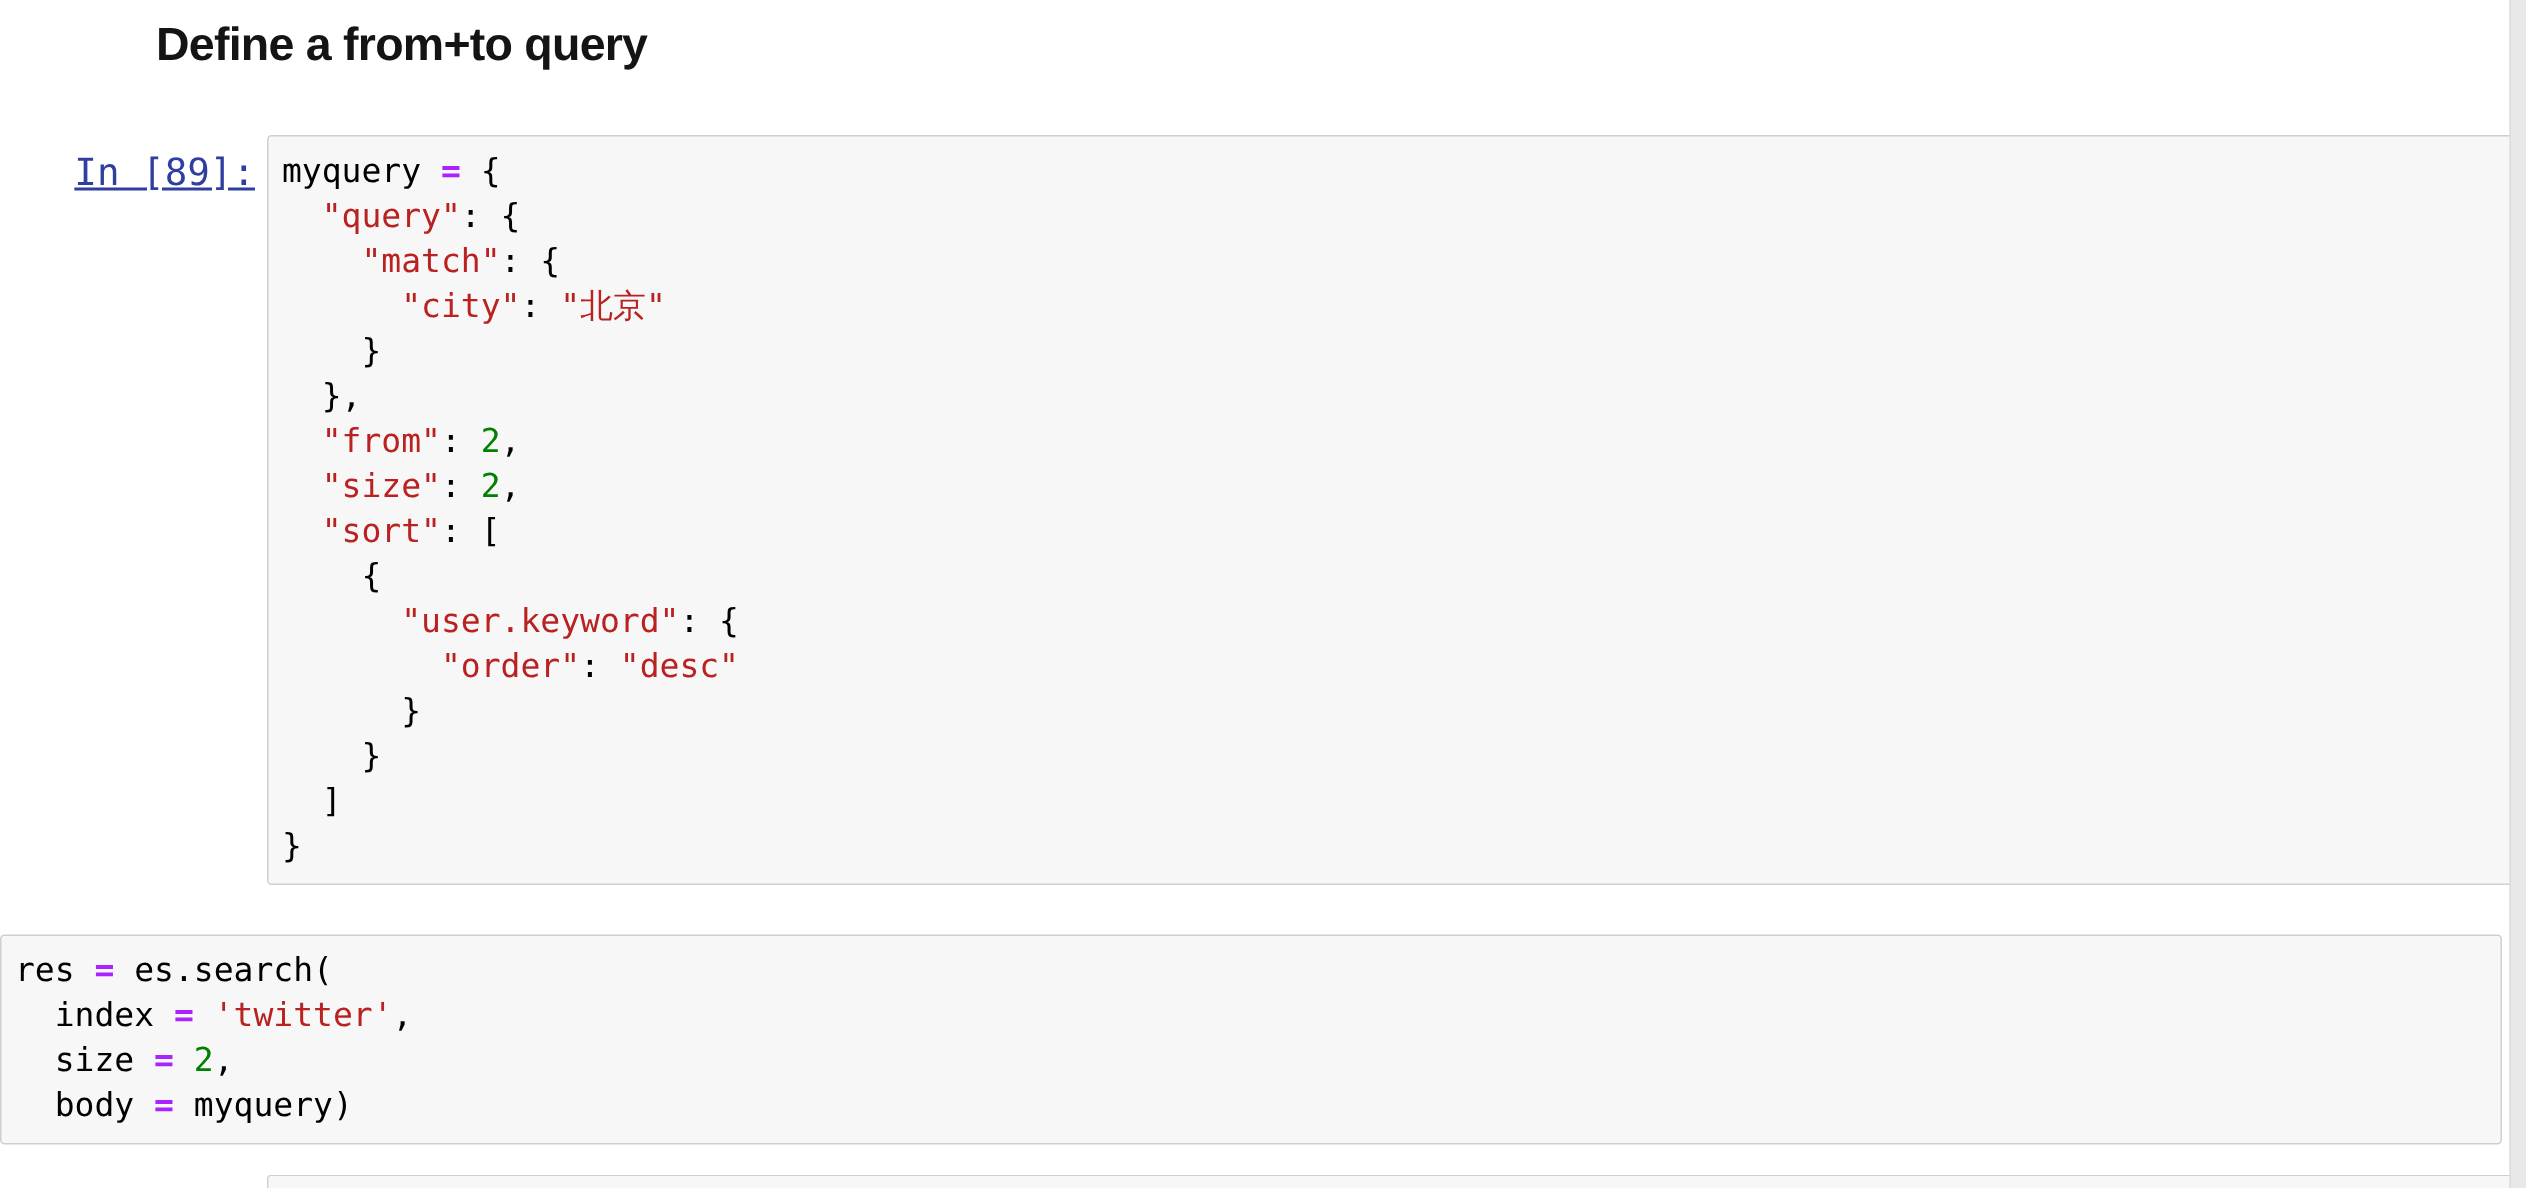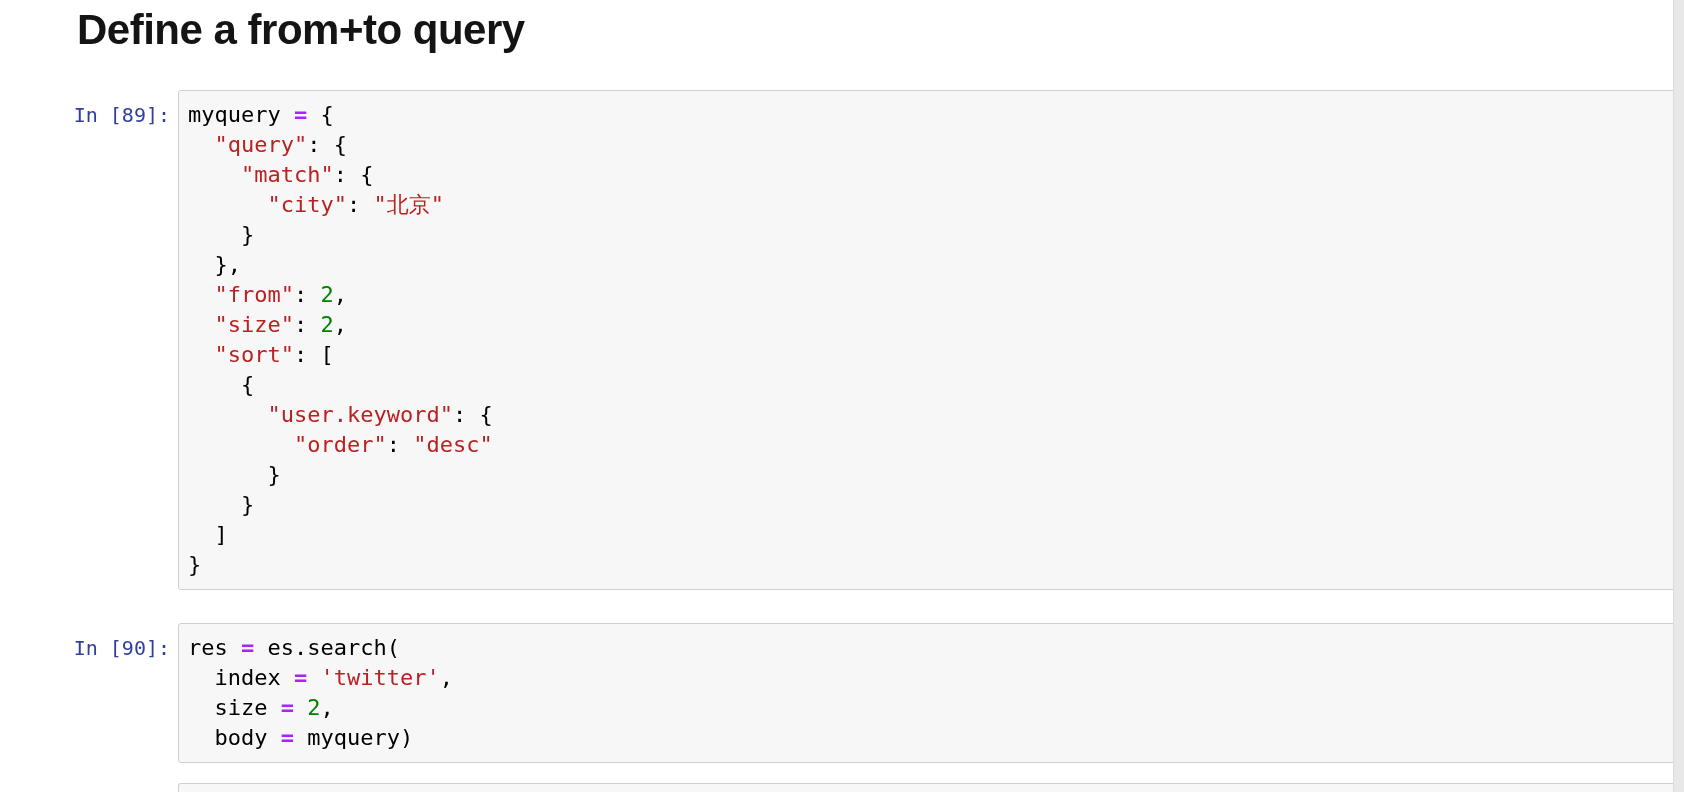--- a/index.html
+++ b/index.html
@@ -10,46 +10,47 @@
     position: relative;
     font-family: "Liberation Sans", sans-serif;
   }
   .scroll-track {
     position: absolute; top: 0; right: 0;
     width: 10px; height: 792px;
     background: var(--scroll-bg, #e8e8e8);
     border-left: 1px solid #dcdcdc;
   }
   .heading {
-    margin: 6px 0 0 77px;
-    font-size: 42px;
+    margin: 6px 0 0 104px;
+    font-size: 31px;
     line-height: 48px;
     font-weight: bold;
     color: var(--heading-color, #141414);
     letter-spacing: -0.5px;
     font-family: "Liberation Sans", sans-serif;
   }
   #cells { margin-top: 36px; }
   .cell-row {
     display: flex;
     align-items: flex-start;
     margin-bottom: 33px;
   }
   .cell-row:nth-child(2) { margin-bottom: 20px; }
   .prompt {
     flex: 0 0 178px;
     width: 178px;
     box-sizing: border-box;
     padding: 10px 8px 0 0;
     text-align: right;
     font-family: "DejaVu Sans Mono", monospace;
-    font-size: 20px;
+    font-size: 25px;
     line-height: 30px;
     color: var(--prompt-color, #303F9F);
     white-space: pre;
+    text-decoration: underline;
   }
   .input-area {
     flex: 0 0 auto;
     width: 1668px;
     box-sizing: border-box;
     background: var(--cell-bg, #f7f7f7);
     border: 1px solid var(--cell-border, #cfcfcf);
     border-radius: 3px;
     padding: 9px 9px;
   }
@@ -73,21 +74,20 @@
   <div class="scroll-track"></div>
   <h1 class="heading">Define a from+to query</h1>
   <div id="cells">
       <div class="cell-row">
         <div class="prompt">In [89]:</div>
         <div class="input-area">
           <pre><div><span class="tk-p">myquery </span><span class="tk-o">=</span><span class="tk-p"> {</span></div><div><span class="tk-p">  </span><span class="tk-s">"query"</span><span class="tk-p">: {</span></div><div><span class="tk-p">    </span><span class="tk-s">"match"</span><span class="tk-p">: {</span></div><div><span class="tk-p">      </span><span class="tk-s">"city"</span><span class="tk-p">: </span><span class="tk-s">"北京"</span></div><div><span class="tk-p">    }</span></div><div><span class="tk-p">  },</span></div><div><span class="tk-p">  </span><span class="tk-s">"from"</span><span class="tk-p">: </span><span class="tk-n">2</span><span class="tk-p">,</span></div><div><span class="tk-p">  </span><span class="tk-s">"size"</span><span class="tk-p">: </span><span class="tk-n">2</span><span class="tk-p">,</span></div><div><span class="tk-p">  </span><span class="tk-s">"sort"</span><span class="tk-p">: [</span></div><div><span class="tk-p">    {</span></div><div><span class="tk-p">      </span><span class="tk-s">"user.keyword"</span><span class="tk-p">: {</span></div><div><span class="tk-p">        </span><span class="tk-s">"order"</span><span class="tk-p">: </span><span class="tk-s">"desc"</span></div><div><span class="tk-p">      }</span></div><div><span class="tk-p">    }</span></div><div><span class="tk-p">  ]</span></div><div><span class="tk-p">}</span></div></pre>
         </div>
       </div>
       <div class="cell-row">
-        <div class="prompt">In [90]:</div>
         <div class="input-area">
           <pre><div><span class="tk-p">res </span><span class="tk-o">=</span><span class="tk-p"> es.search(</span></div><div><span class="tk-p">  index </span><span class="tk-o">=</span><span class="tk-p"> </span><span class="tk-s">'twitter'</span><span class="tk-p">,</span></div><div><span class="tk-p">  size </span><span class="tk-o">=</span><span class="tk-p"> </span><span class="tk-n">2</span><span class="tk-p">,</span></div><div><span class="tk-p">  body </span><span class="tk-o">=</span><span class="tk-p"> myquery)</span></div></pre>
         </div>
       </div>
       <div class="cell-row partial">
         <div class="prompt"></div>
         <div class="input-area">
           <pre></pre>
         </div>
       </div>

